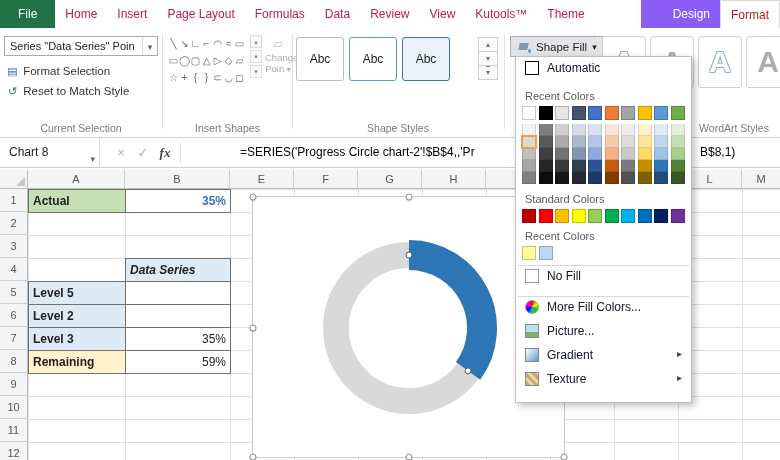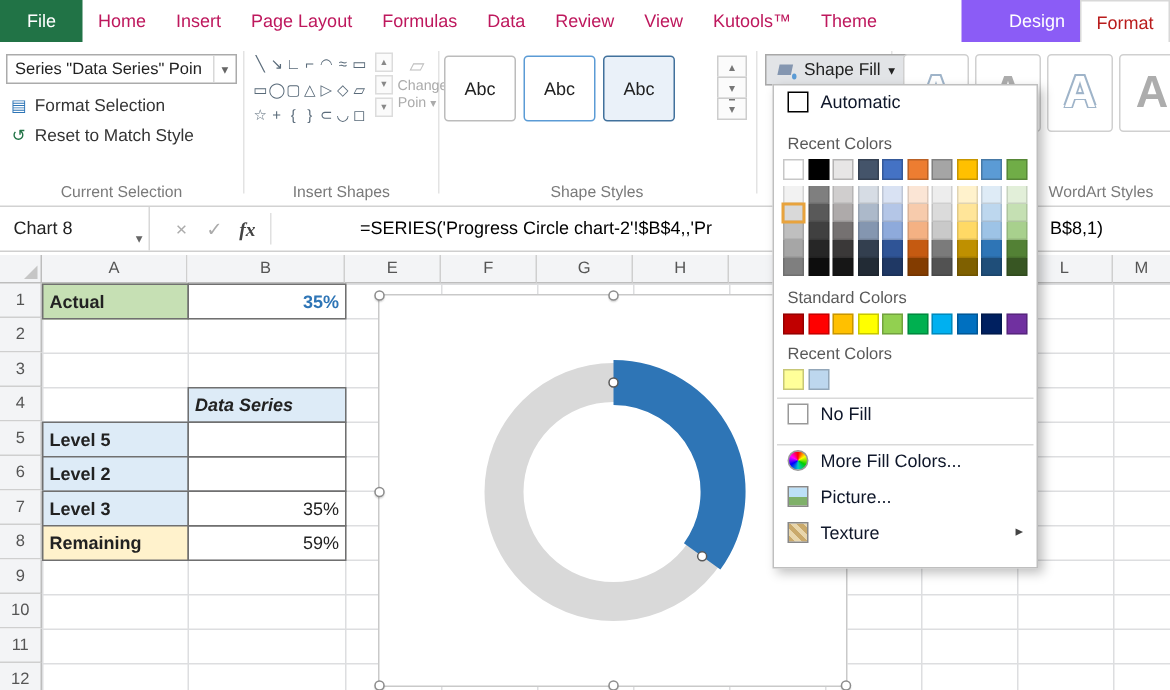--- a/index.html
+++ b/index.html
@@ -392,20 +392,25 @@
     <div class="menu-sep"></div>
     <div class="menu-item">
       <span class="mi-icon wheel-icon"></span>
       <span>More Fill Colors...</span>
     </div>
     <div class="menu-item">
       <span class="mi-icon pic-icon"></span>
       <span>Picture...</span>
     </div>
     <div class="menu-item">
+      <span class="mi-icon grad-icon"></span>
+      <span>Gradient</span>
+      <span class="sub-arrow"></span>
+    </div>
+    <div class="menu-item">
       <span class="mi-icon tex-icon"></span>
       <span>Texture</span>
       <span class="sub-arrow"></span>
     </div>
   </div>
 
 
 </div>
 
 </body></html>

